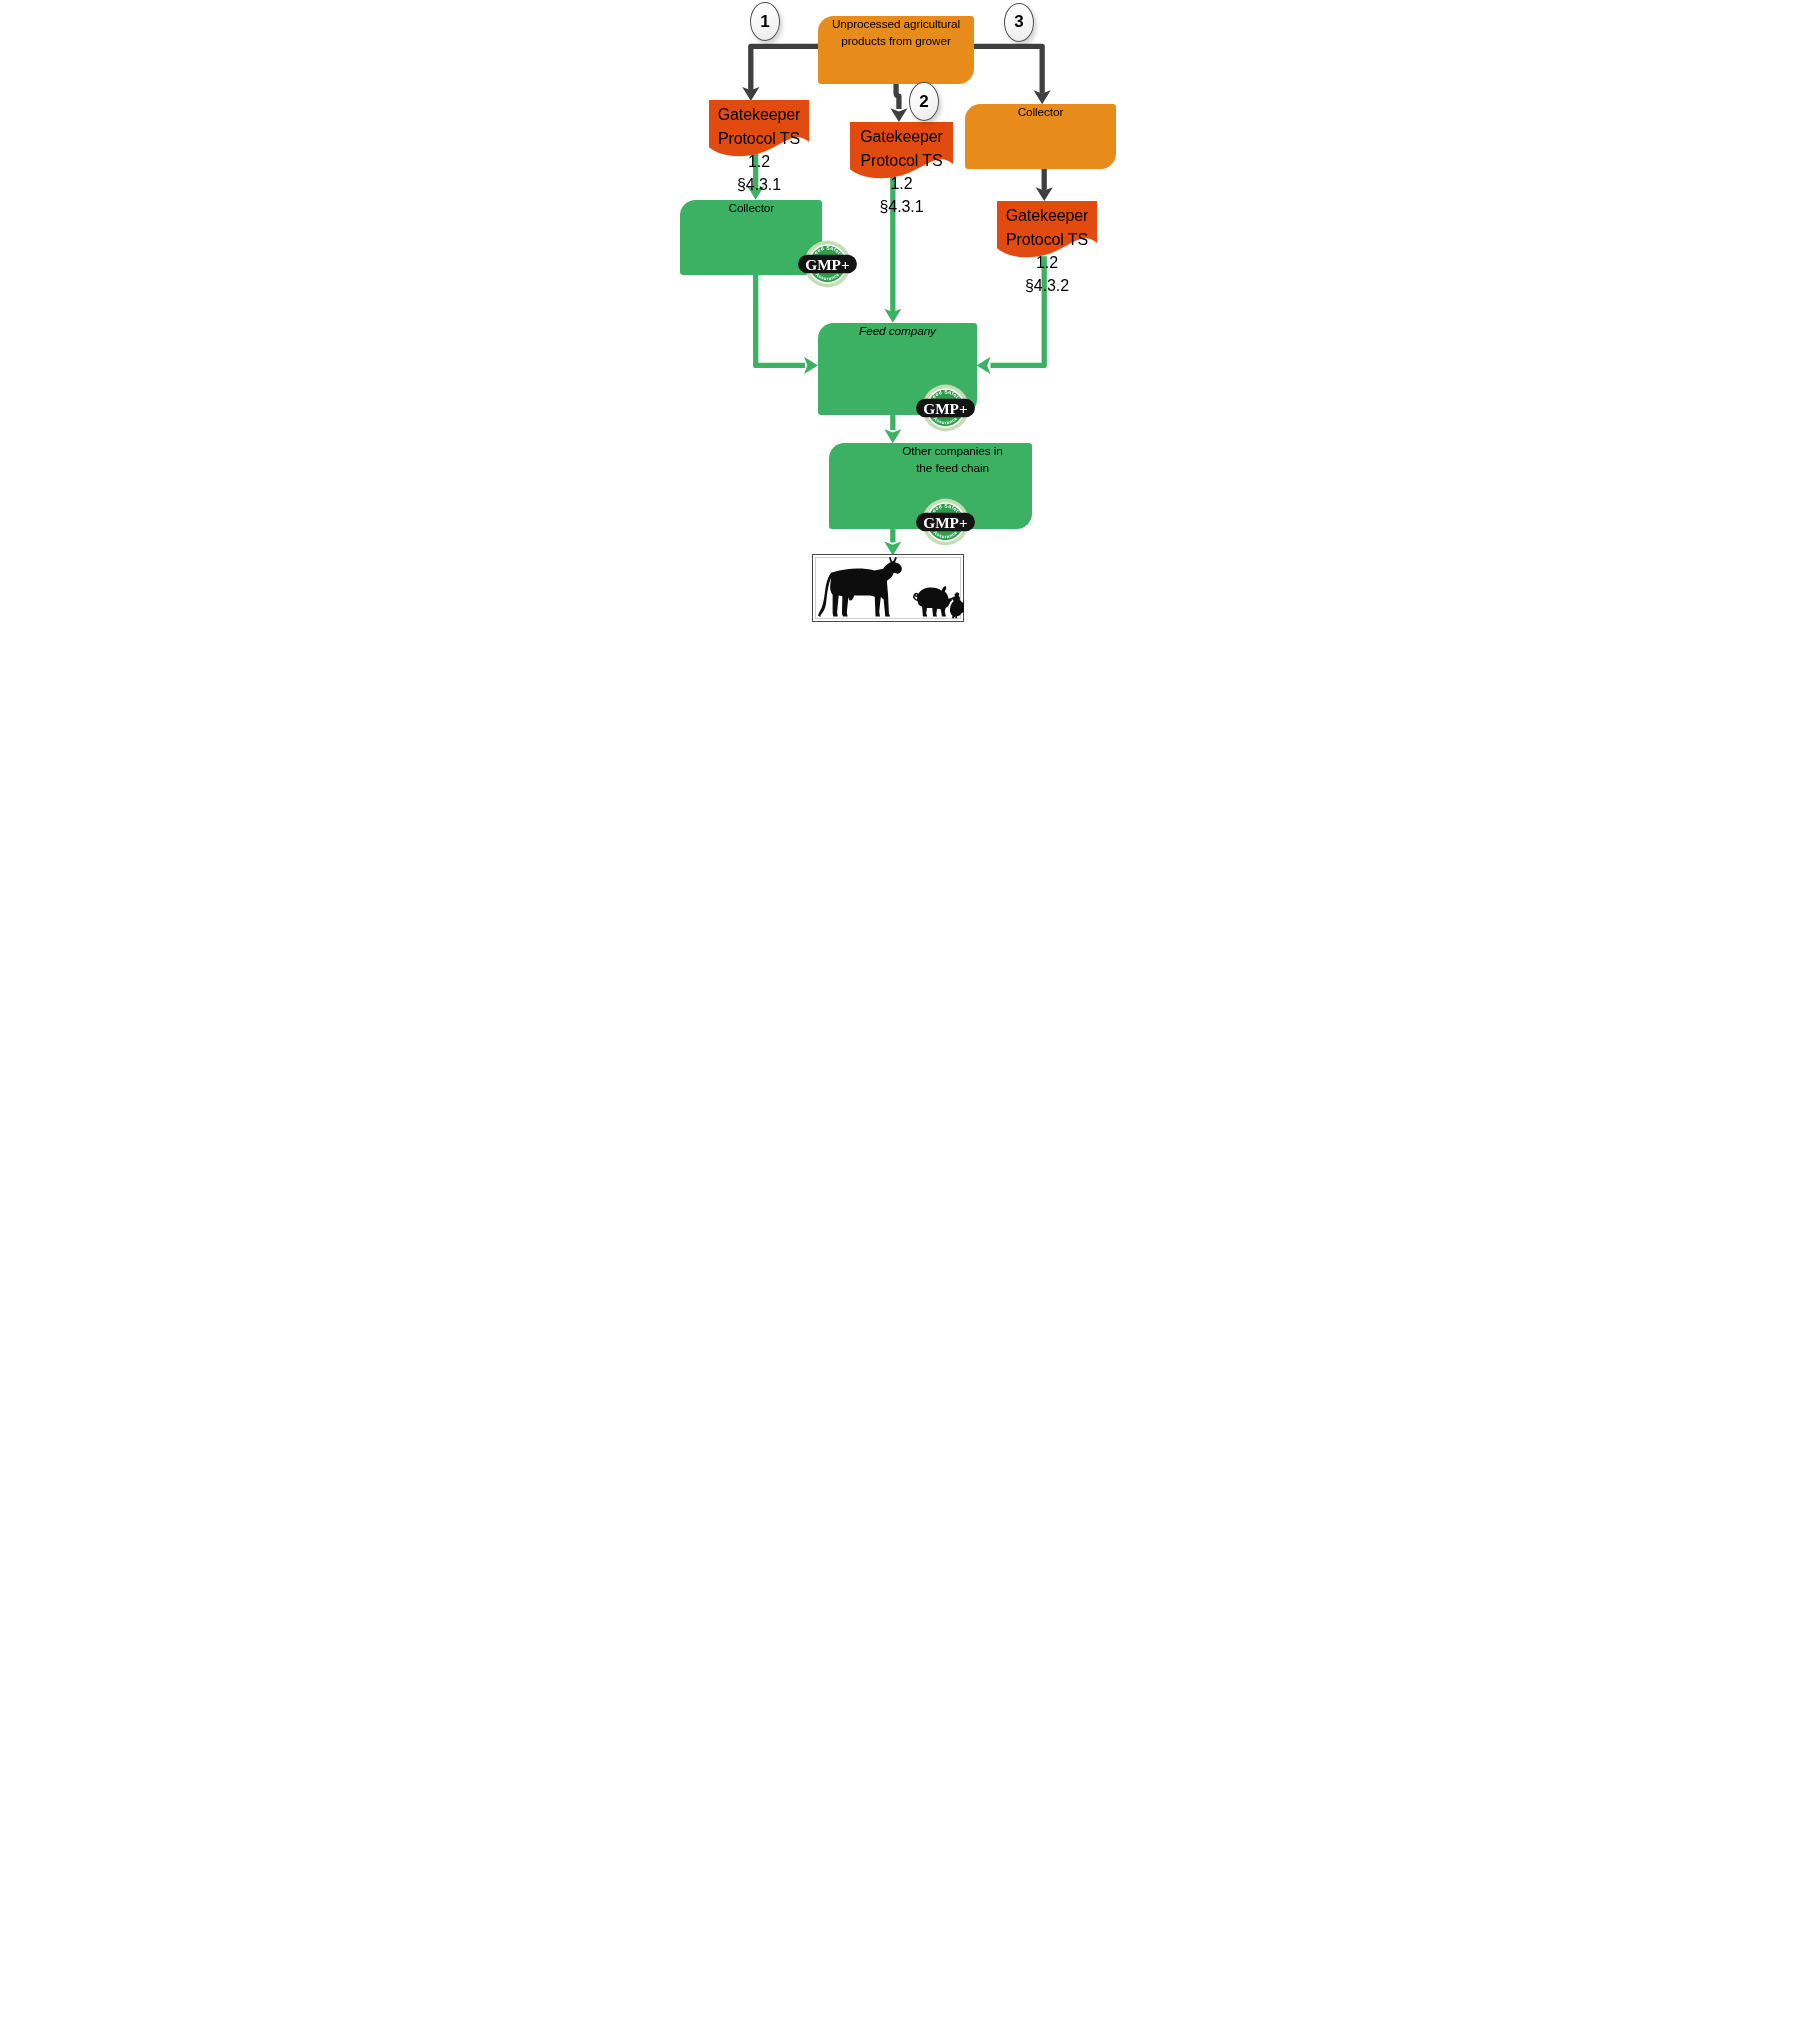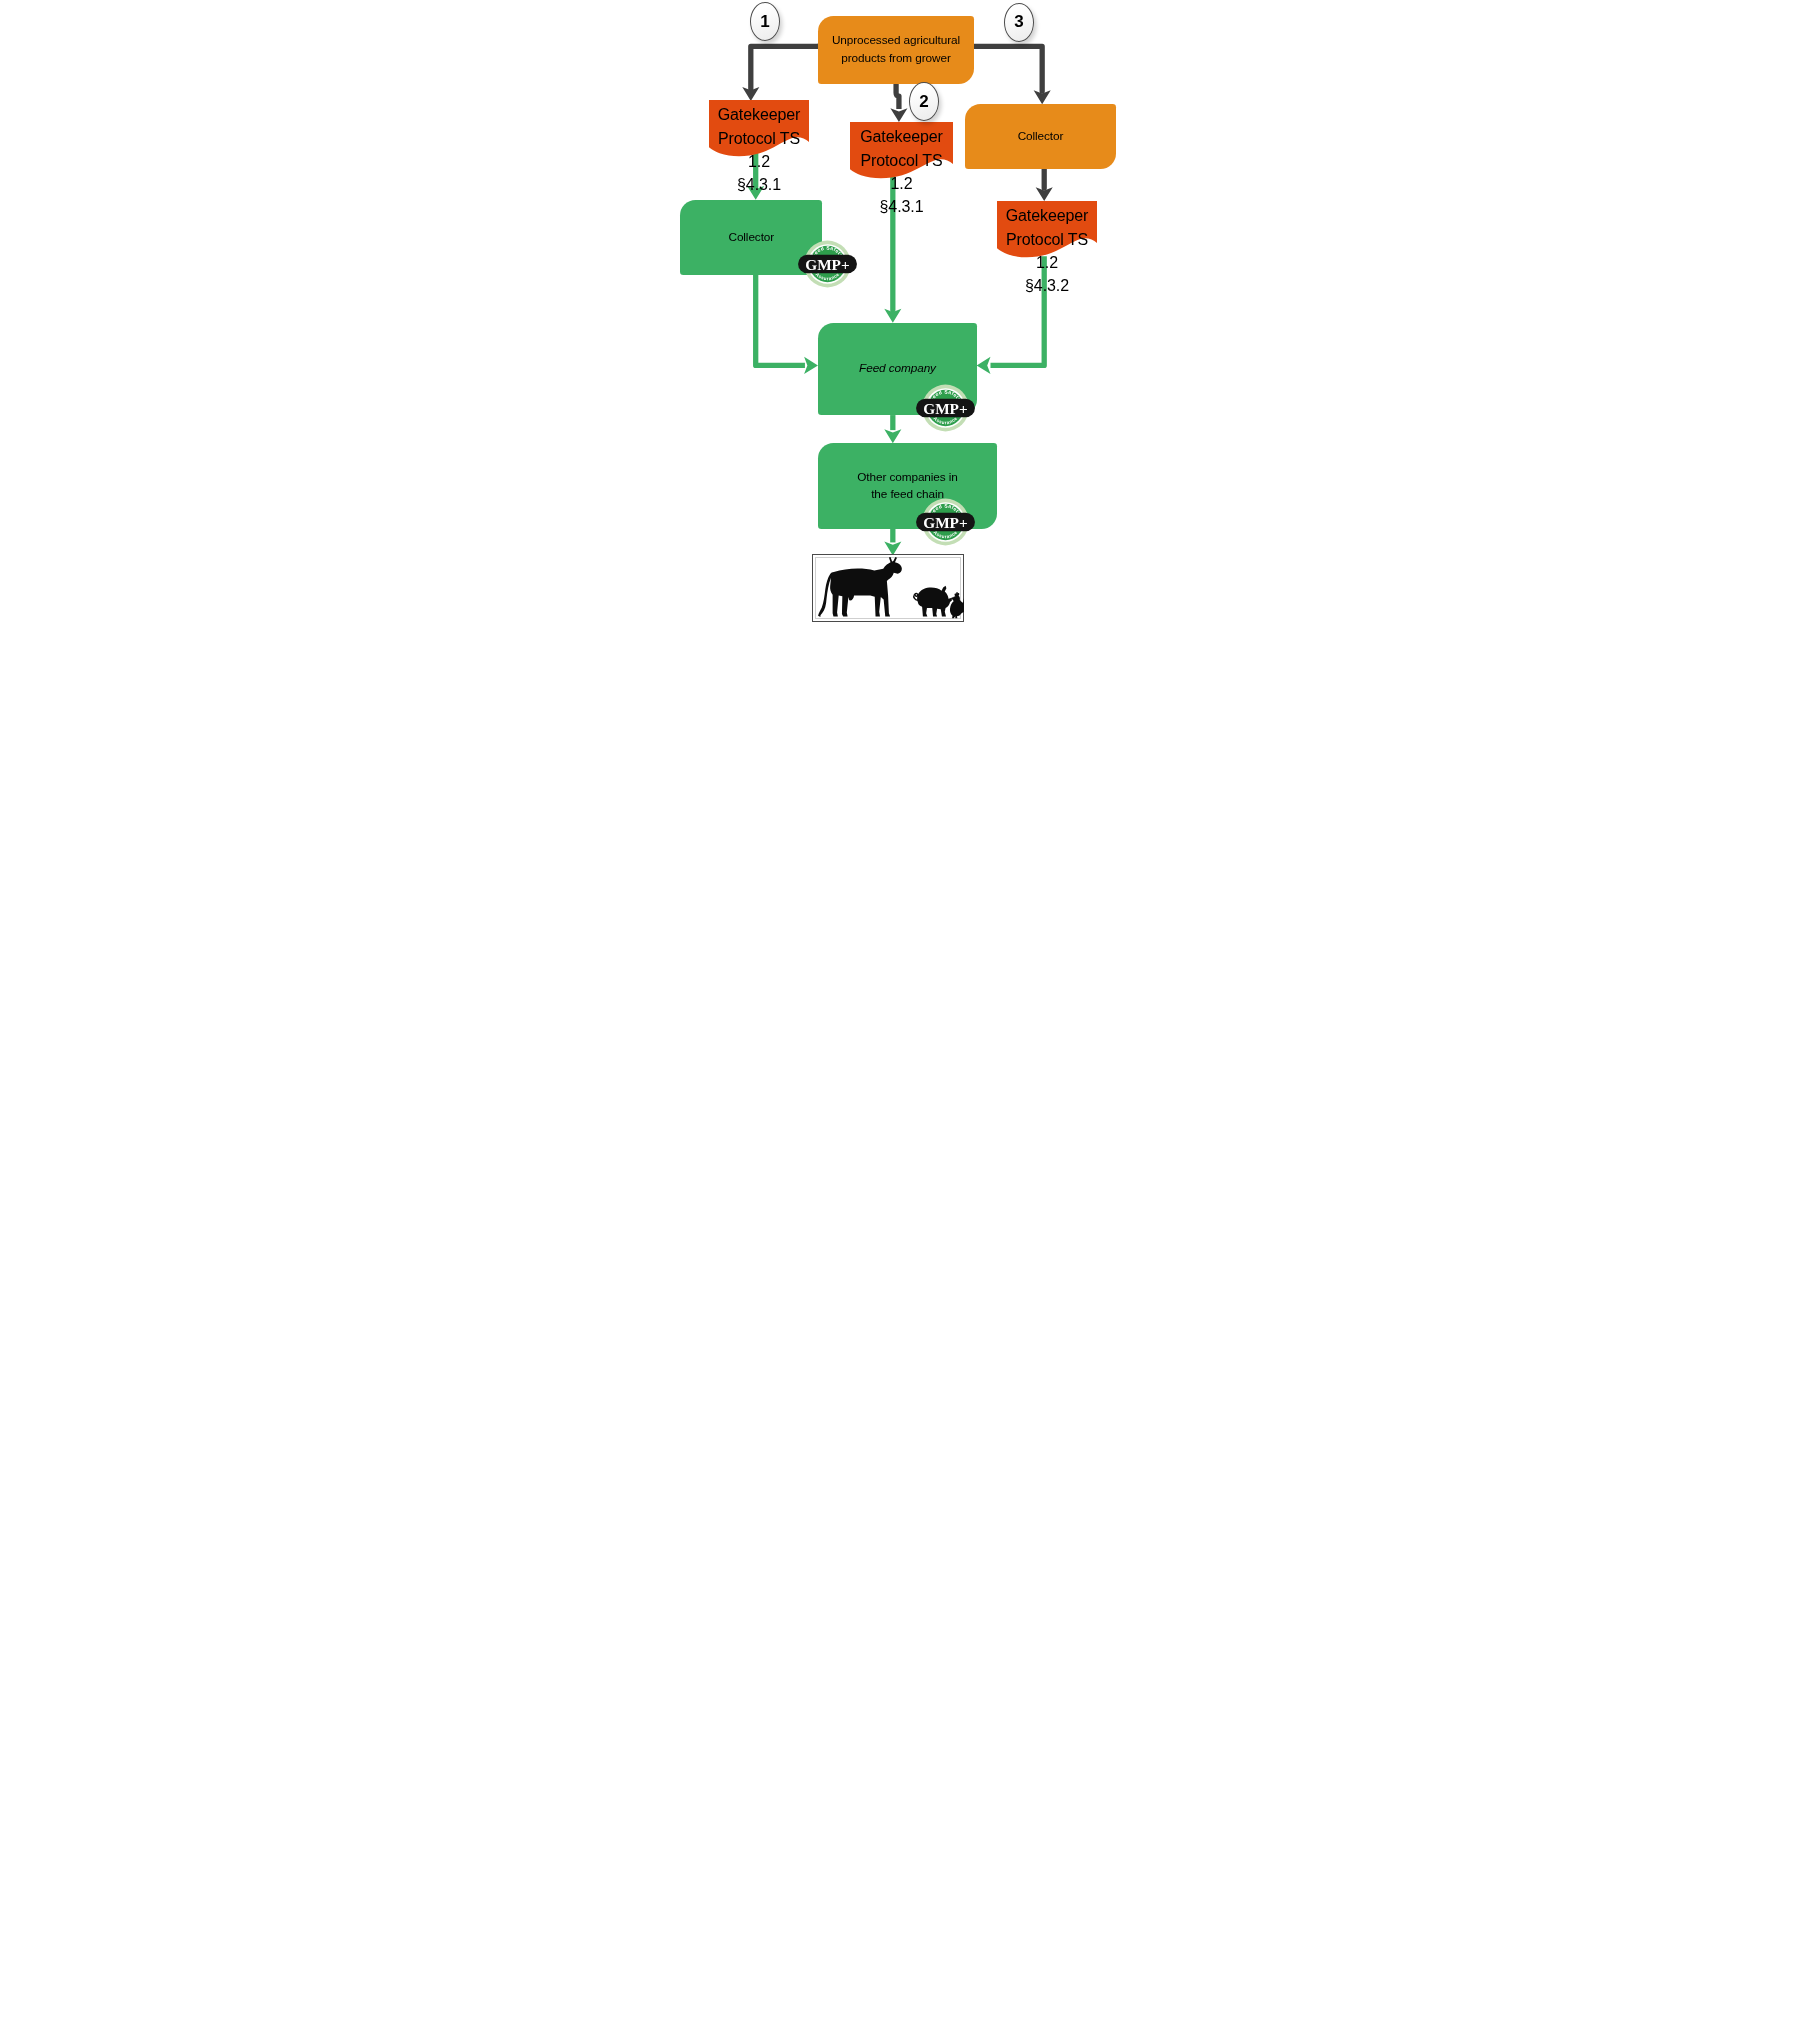--- a/index.html
+++ b/index.html
@@ -2,21 +2,21 @@
 <html style="font-size:6.5px"><head>
 <meta charset="utf-8">
 <style>
   html,body{margin:0;padding:0;background:#ffffff;}
   .canvas{
     position:relative;width:452px;height:623px;margin:0 auto;
     font-family:"Liberation Sans",sans-serif;color:#000;background:#fff;overflow:hidden;
   }
   .layer{position:absolute;left:0;top:0;width:100%;height:100%;}
   
-  .node{position:absolute;display:flex;align-items:center;justify-content:center;text-align:center;z-index:2;}
+  .node{position:absolute;display:flex;align-items:flex-start;justify-content:center;text-align:center;z-index:2;}
   .round-diag{border-radius:15.5px 3.3px 15.5px 3.3px;}
   .orange{background:#E78B1A;}
   .green{background:#3CB164;}
   .node .lbl{letter-spacing:-0.1px;line-height:1.45;}
   .big-lbl{font-size:11.8px;}
   .doc{position:absolute;z-index:2;}
   .doc svg{position:absolute;left:0;top:0;}
   .doc .lbl{position:relative;z-index:2;width:100%;text-align:center;
             font-size:16px;line-height:1.46;letter-spacing:-0.1px;padding-top:3.3px;}
   
@@ -96,21 +96,21 @@
   </div>
 
   <div class="node green round-diag" style="left:3.3px;top:200px;width:142px;height:75px;">
     <div class="lbl big-lbl">Collector</div>
   </div>
 
   <div class="node green round-diag" style="left:141px;top:323px;width:159px;height:92px;">
     <div class="lbl big-lbl" style="max-width:134px;font-style:italic;">Feed company</div>
   </div>
 
-  <div class="node green round-diag" style="left:141px;top:443px;width:179px;height:86px;">
+  <div class="node green round-diag" style="left:152px;top:443px;width:159px;height:86px;padding-left:44px;">
     <div class="lbl big-lbl" style="max-width:114px;">Other companies in the feed chain</div>
   </div>
 
   <div class="doc" style="left:32px;top:100px;width:100px;height:61px;">
     <svg width="100" height="61" viewBox="0 0 245 150" preserveAspectRatio="none">
       <path fill="#E24B10" d="M0,0 H245 V103 C233,92 216,88 199,95 C177,104 152,122 124,131 C92,141 54,141 26,131 C16,127 7,122 0,116 Z"></path>
     </svg>
     <div class="lbl">
       <span style="display:block;">Gatekeeper</span>
       <span style="display:block;">Protocol TS 1.2</span>

